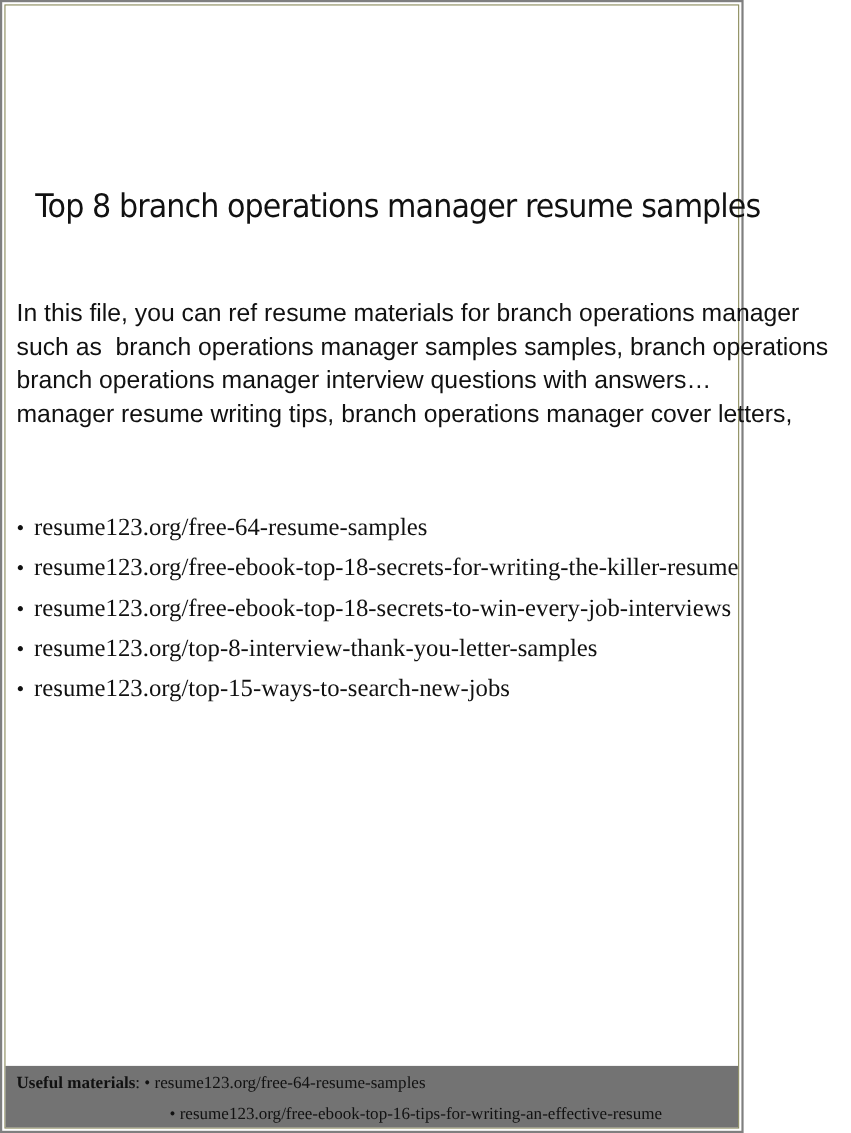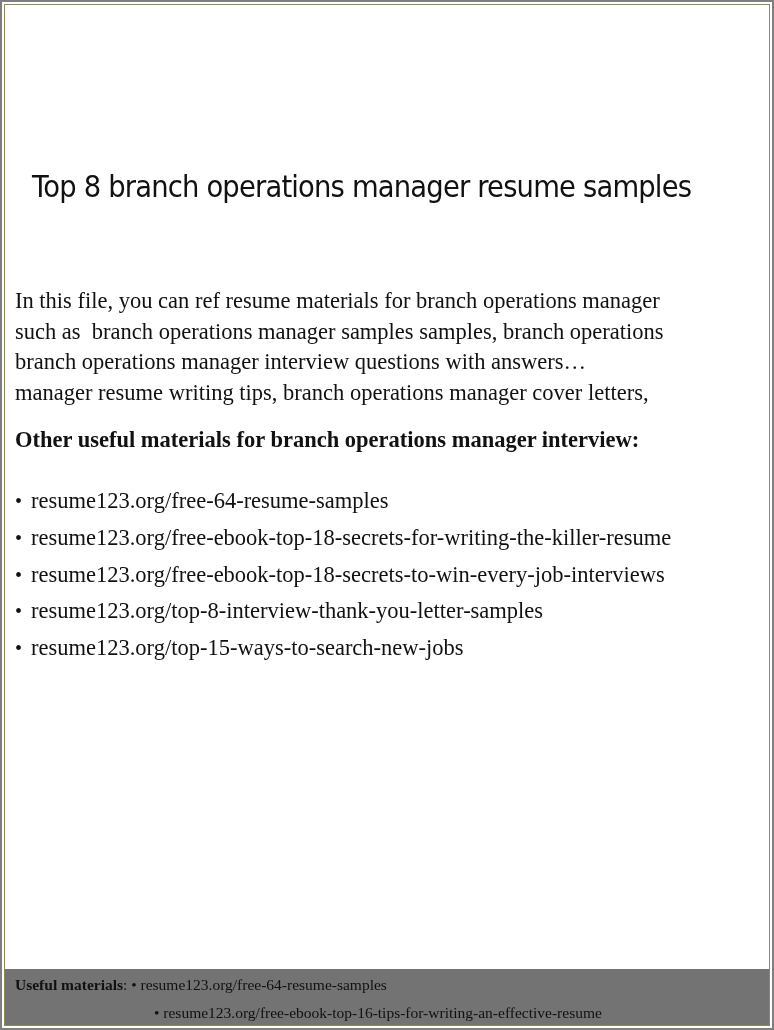--- a/index.html
+++ b/index.html
@@ -9,21 +9,21 @@
     }
     body {
       width: 774px;
       height: 1030px;
       overflow: hidden;
       position: relative;
     }
     .page-frame {
       position: absolute;
       left: 0; top: 0;
-      width: 774px; height: 1030px;
+      width: 676px; height: 1030px;
       box-sizing: border-box;
       border: 2px solid #7f7f7f;
       background: #ffffff;
     }
     .page-inner {
       position: absolute;
       left: 2px; top: 2px; right: 2px; bottom: 2px;
       border: 1px solid #8a8a5a;
       background: #ffffff;
     }
@@ -35,23 +35,23 @@
       font-size: 29.5px;
       letter-spacing: -0.9px;
       color: #111111;
       white-space: nowrap;
       transform: scaleX(0.93);
       transform-origin: left center;
     }
     .intro {
       position: absolute;
       left: 13px;
-      top: 284px;
+      top: 268px;
       width: 760px;
-      font-family: Liberation Serif, serif;
+      font-family: Liberation Sans, sans-serif;
       font-size: 22.5px;
       line-height: 30.5px;
       color: #111111;
     }
     .intro-line {
       display: block;
       white-space: pre;
     }
     .heading {
       position: absolute;
@@ -59,21 +59,21 @@
       top: 425px;
       font-family: "Liberation Serif", serif;
       font-weight: bold;
       font-size: 22.5px;
       color: #111111;
       white-space: nowrap;
     }
     .links {
       position: absolute;
       left: 13px;
-      top: 483px;
+      top: 461px;
       margin: 0;
       padding: 0;
       list-style: none;
       font-family: "Liberation Serif", serif;
       font-size: 22.5px;
       color: #111111;
     }
     .links li {
       height: 36.8px;
       line-height: 32px;
@@ -111,21 +111,20 @@
 
   <div class="title">Top 8 branch operations manager resume samples</div>
 
   <div class="intro">
     <span class="intro-line">In this file, you can ref resume materials for branch operations manager</span>
     <span class="intro-line">such as  branch operations manager samples samples, branch operations</span>
     <span class="intro-line">branch operations manager interview questions with answers…</span>
     <span class="intro-line">manager resume writing tips, branch operations manager cover letters,</span>
   </div>
 
-  <div class="heading">Other useful materials for branch operations manager interview:</div>
 
   <ul class="links">
     <li>
       <span class="bullet">•</span><span>resume123.org/free-64-resume-samples</span>
     </li>
     <li>
       <span class="bullet">•</span><span>resume123.org/free-ebook-top-18-secrets-for-writing-the-killer-resume</span>
     </li>
     <li>
       <span class="bullet">•</span><span>resume123.org/free-ebook-top-18-secrets-to-win-every-job-interviews</span>

